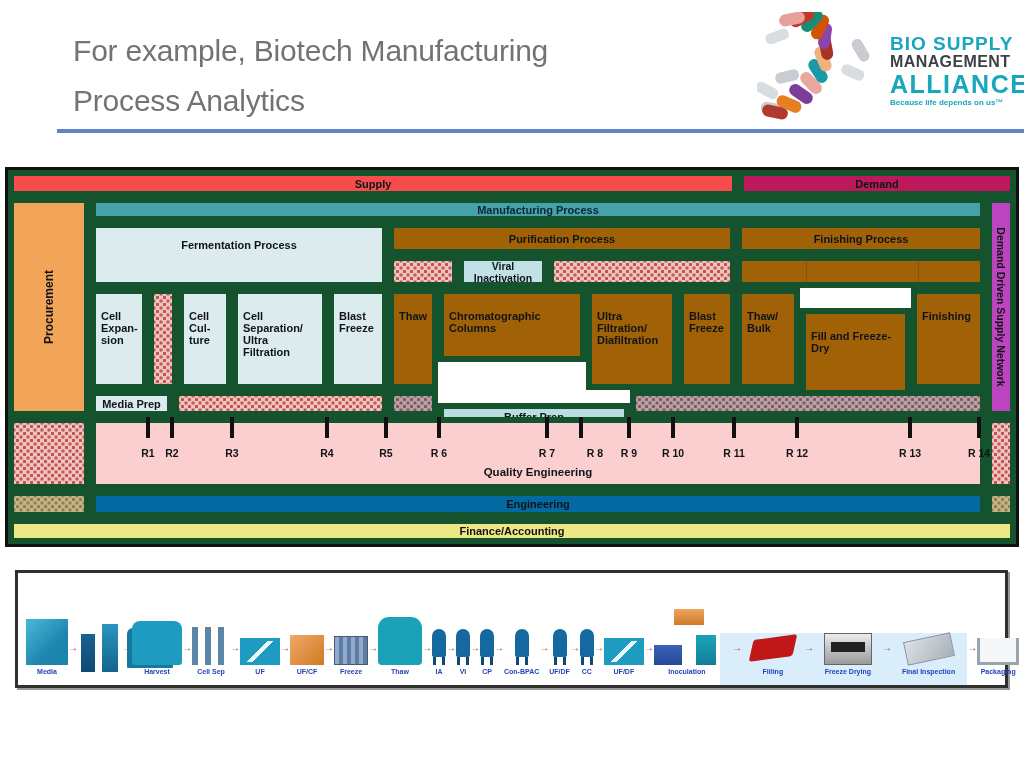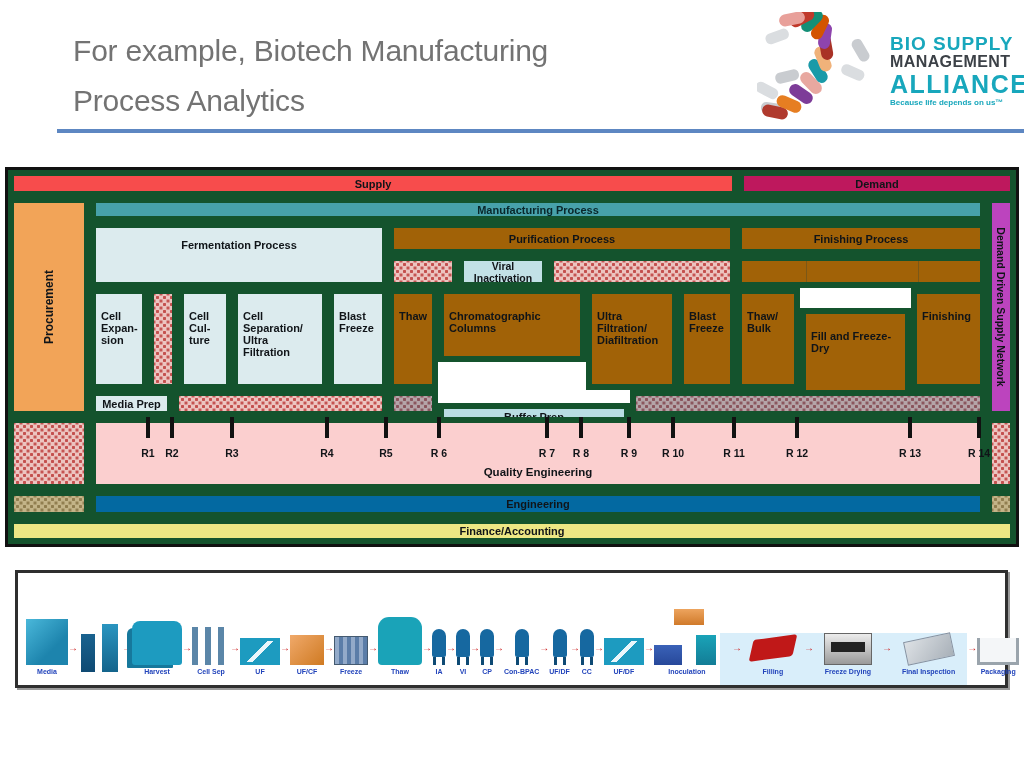--- a/index.html
+++ b/index.html
@@ -226,21 +226,21 @@
         <div class="rlabel" style="left: 202px; top: 277px;">R3</div>
         <div class="rtick" style="left: 317px; top: 247px;"></div>
         <div class="rlabel" style="left: 297px; top: 277px;">R4</div>
         <div class="rtick" style="left: 376px; top: 247px;"></div>
         <div class="rlabel" style="left: 356px; top: 277px;">R5</div>
         <div class="rtick" style="left: 429px; top: 247px;"></div>
         <div class="rlabel" style="left: 409px; top: 277px;">R 6</div>
         <div class="rtick" style="left: 537px; top: 247px;"></div>
         <div class="rlabel" style="left: 517px; top: 277px;">R 7</div>
         <div class="rtick" style="left: 571px; top: 247px;"></div>
-        <div class="rlabel" style="left: 551px; top: 277px;">R 8</div>
+        <div class="rlabel" style="left: 551px; top: 277px; text-align: right;">R 8</div>
         <div class="rtick" style="left: 619px; top: 247px;"></div>
         <div class="rlabel" style="left: 599px; top: 277px;">R 9</div>
         <div class="rtick" style="left: 663px; top: 247px;"></div>
         <div class="rlabel" style="left: 643px; top: 277px;">R 10</div>
         <div class="rtick" style="left: 724px; top: 247px;"></div>
         <div class="rlabel" style="left: 704px; top: 277px;">R 11</div>
         <div class="rtick" style="left: 787px; top: 247px;"></div>
         <div class="rlabel" style="left: 767px; top: 277px;">R 12</div>
         <div class="rtick" style="left: 900px; top: 247px;"></div>
         <div class="rlabel" style="left: 880px; top: 277px;">R 13</div>

